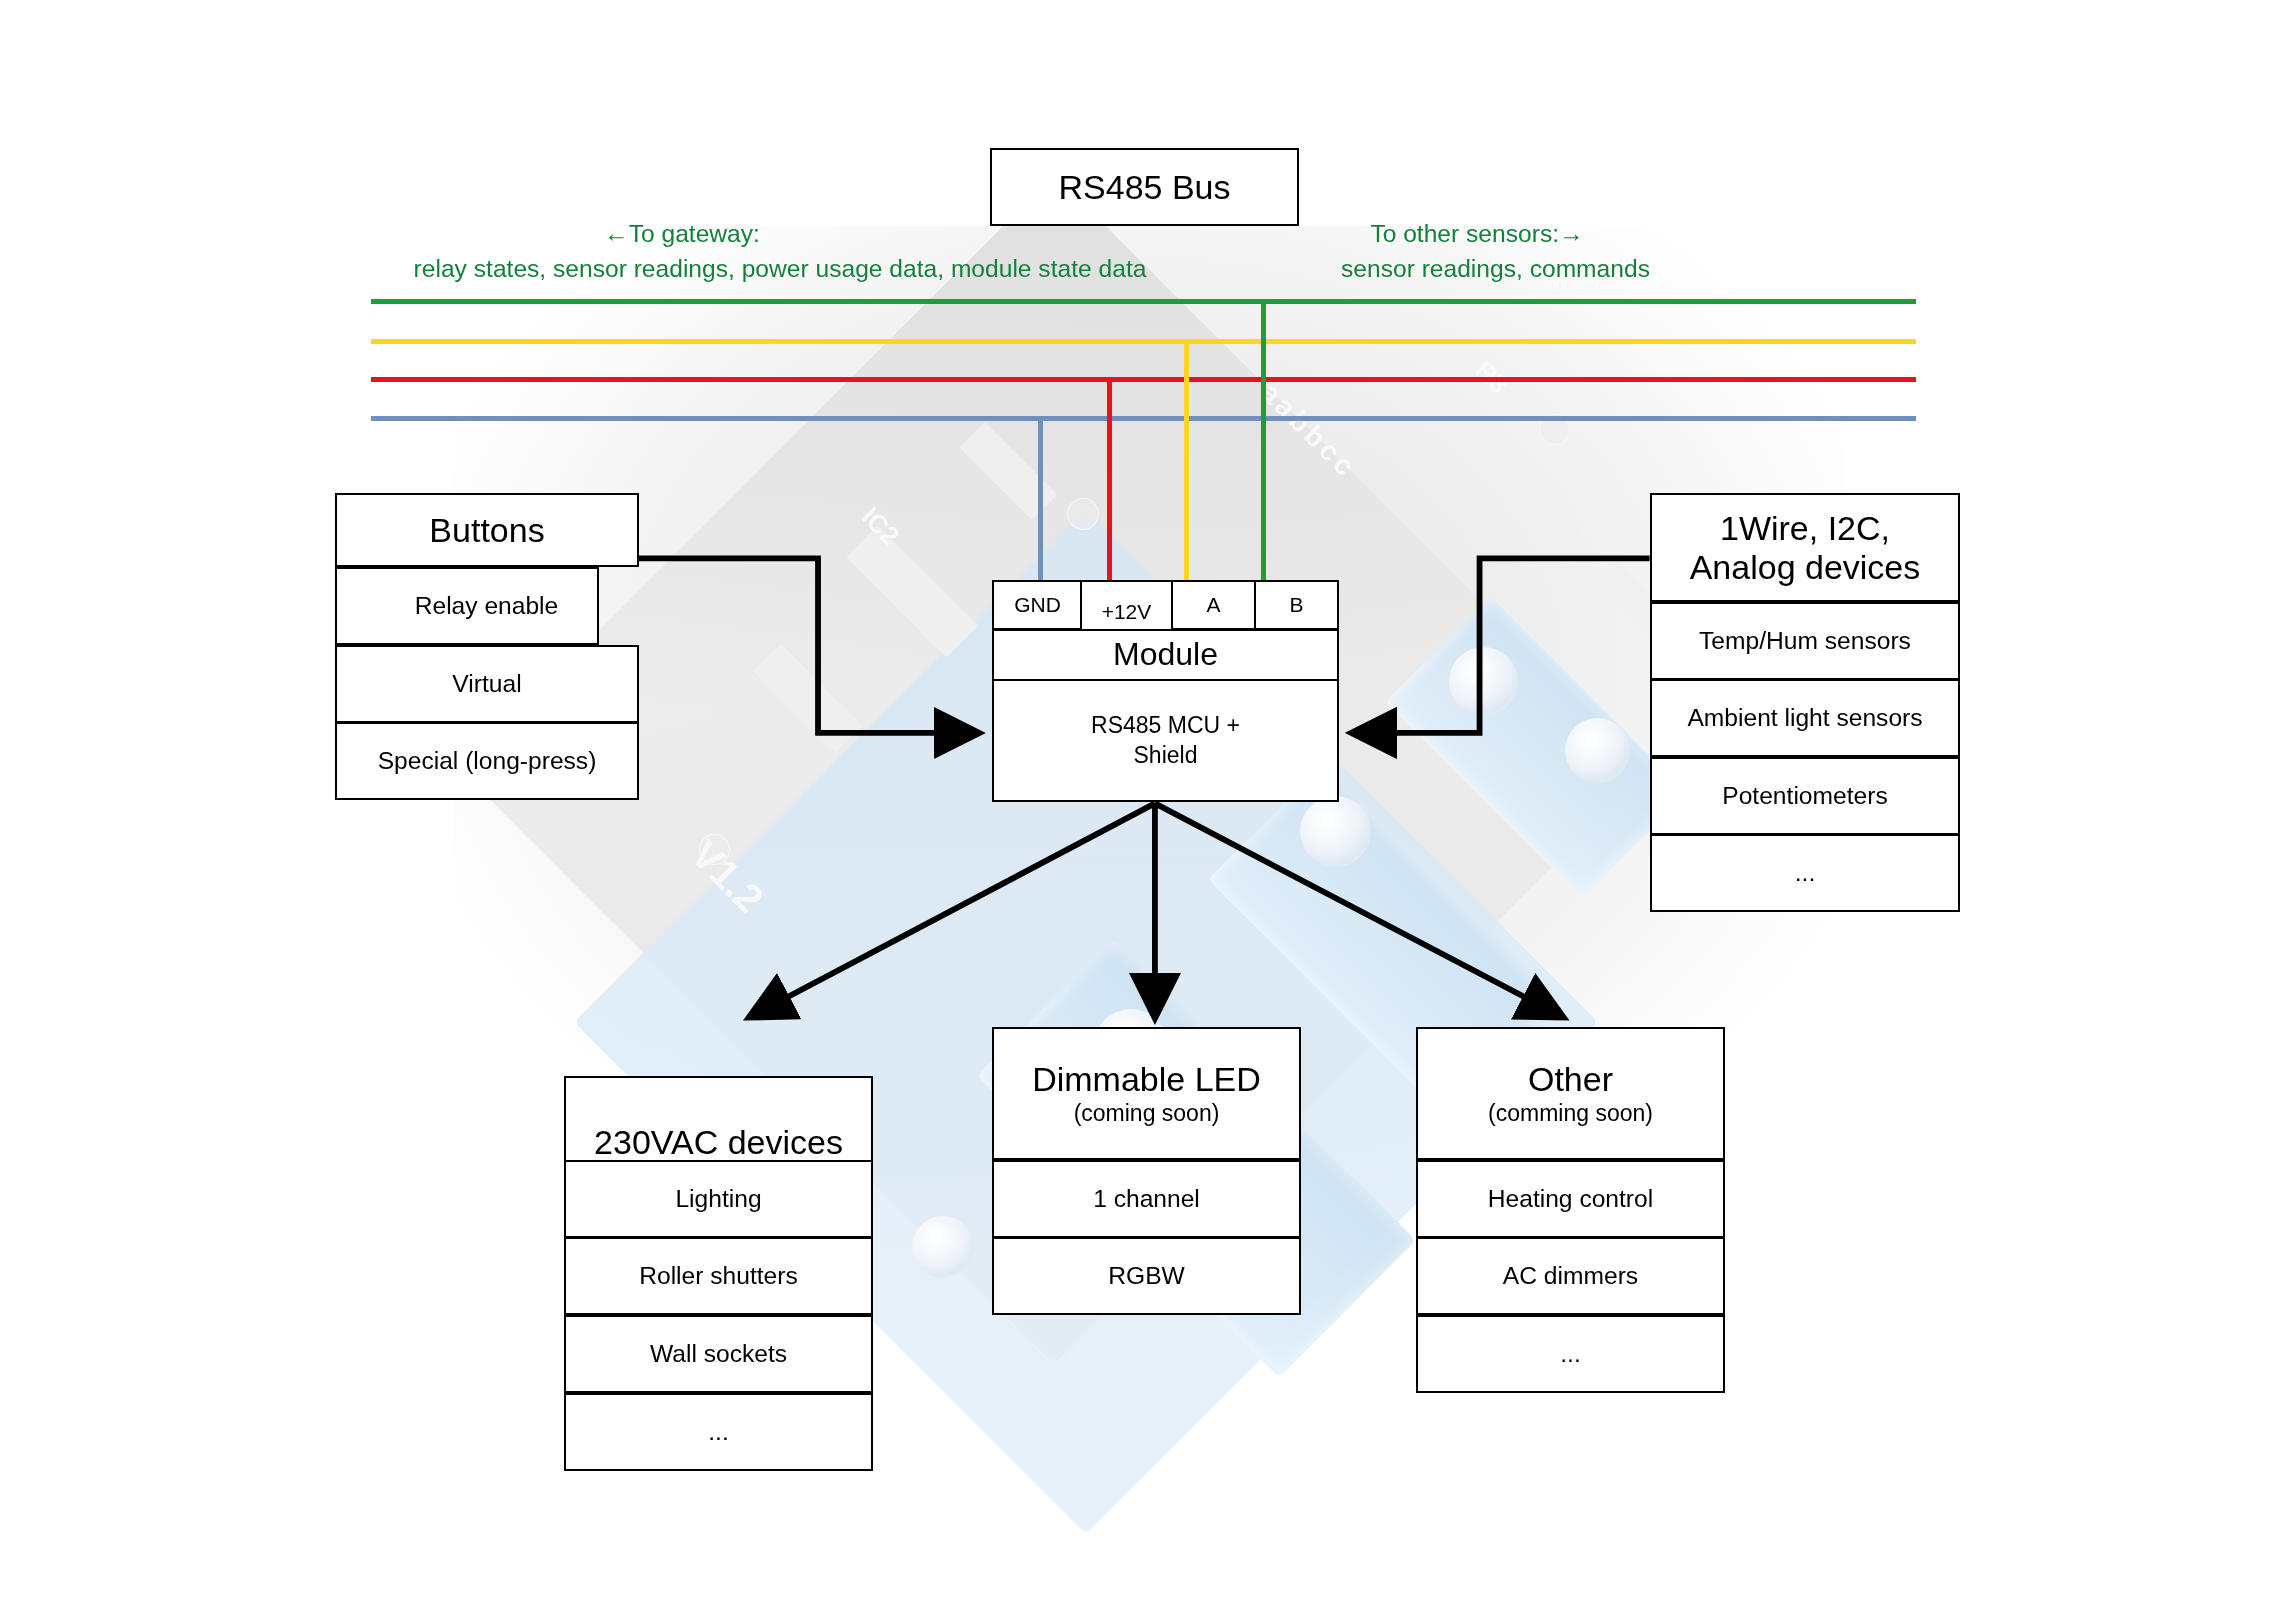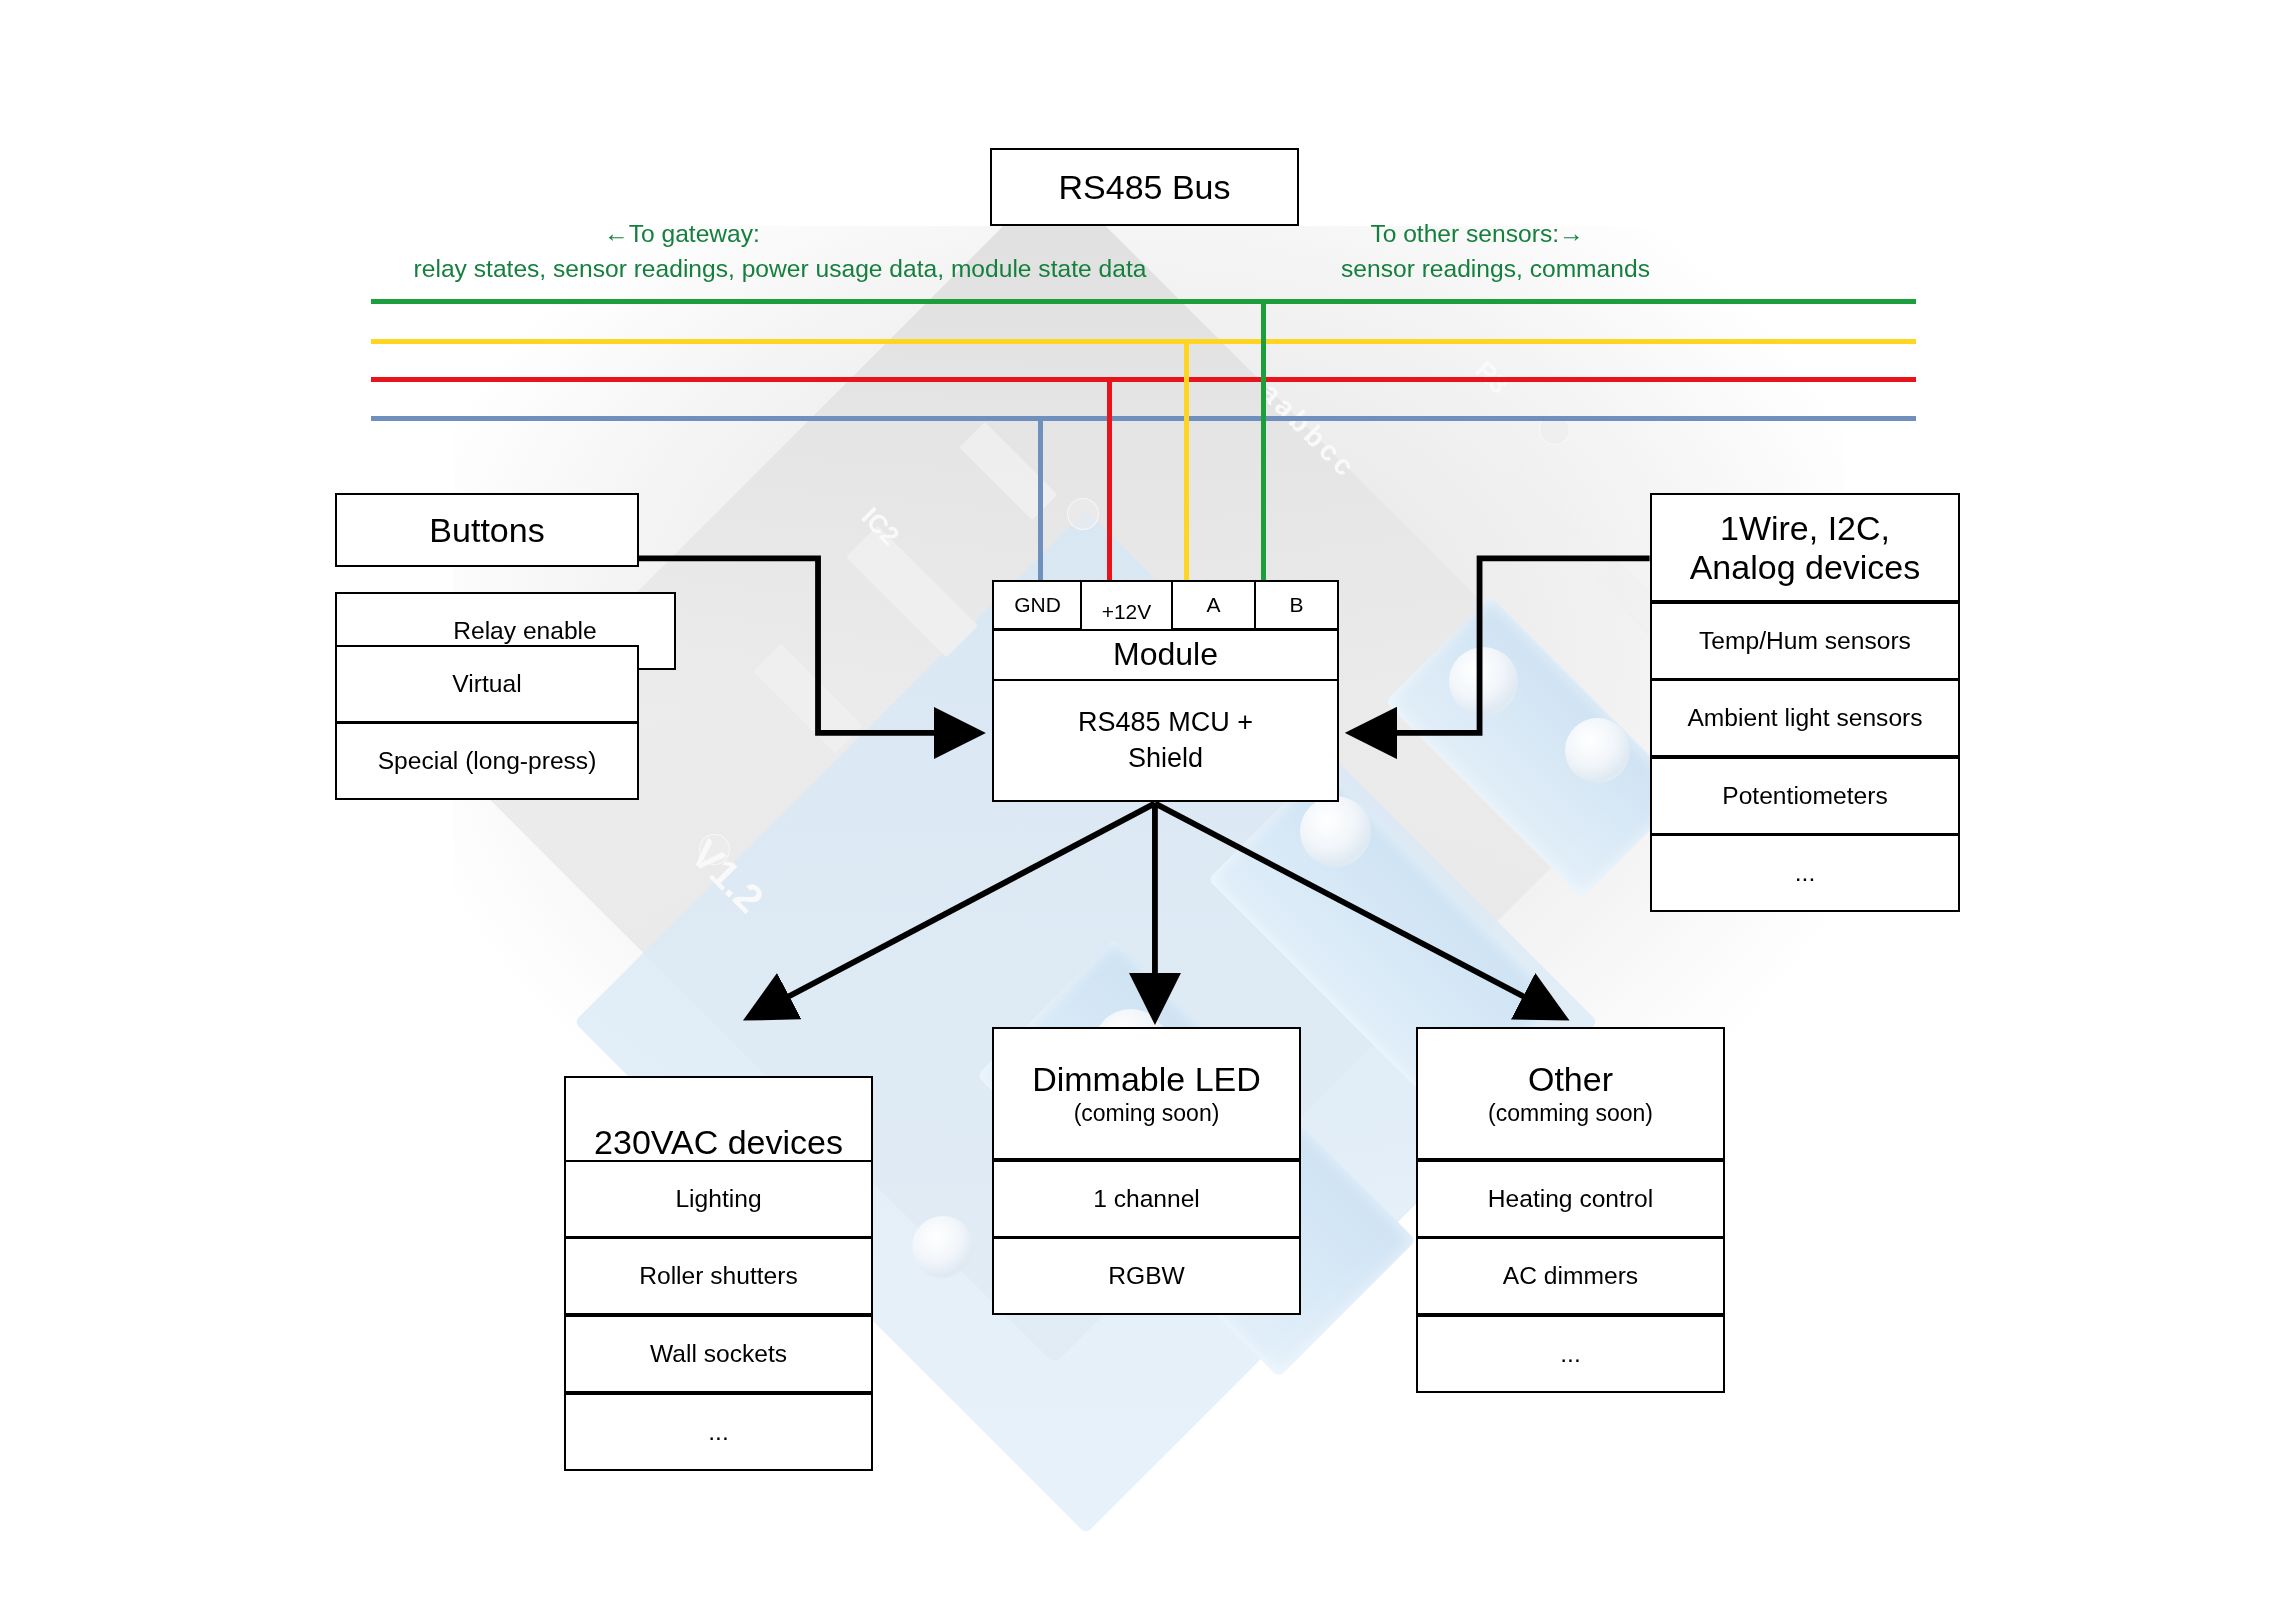--- a/index.html
+++ b/index.html
@@ -107,21 +107,21 @@
     display: block;
     margin-top: 2.6px;
   }
   .row {
     font-size: 24.6px;
   }
   .term {
     font-size: 21px;
   }
   .module-title { font-size: 32px; }
-  .module-sub { font-size: 27px; line-height: 1.3; }
+  .module-sub { font-size: 23px; line-height: 1.3; }
 
   
   .annot {
     position: absolute;
     font-size: 24.6px;
     text-align: center;
     white-space: nowrap;
     color: #15803d;
   }
 
@@ -211,21 +211,21 @@
     <span class="module-title">Module</span>
   </div>
   <div class="box stack" style="left:992px; top:679px; width:347px; height:123px;">
     <span class="module-sub">RS485 MCU +</span>
     <span class="module-sub">Shield</span>
   </div>
 
   <div class="box" style="left:335px; top:493px; width:304px; height:74px;">
     <span class="hdr">Buttons</span>
   </div>
-  <div class="box" style="left:335px; top:592px; width:341px; height:78px;padding-left:39px;">
+  <div class="box" style="left:335px; top:567px; width:264px; height:78px;padding-left:39px;">
     <span class="row">Relay enable</span>
   </div>
   <div class="box" style="left:335px; top:645px; width:304px; height:78px;">
     <span class="row">Virtual</span>
   </div>
   <div class="box" style="left:335px; top:722px; width:304px; height:78px;">
     <span class="row">Special (long-press)</span>
   </div>
 
   <div class="box stack" style="left:1650px; top:493px; width:310px; height:109px;">

